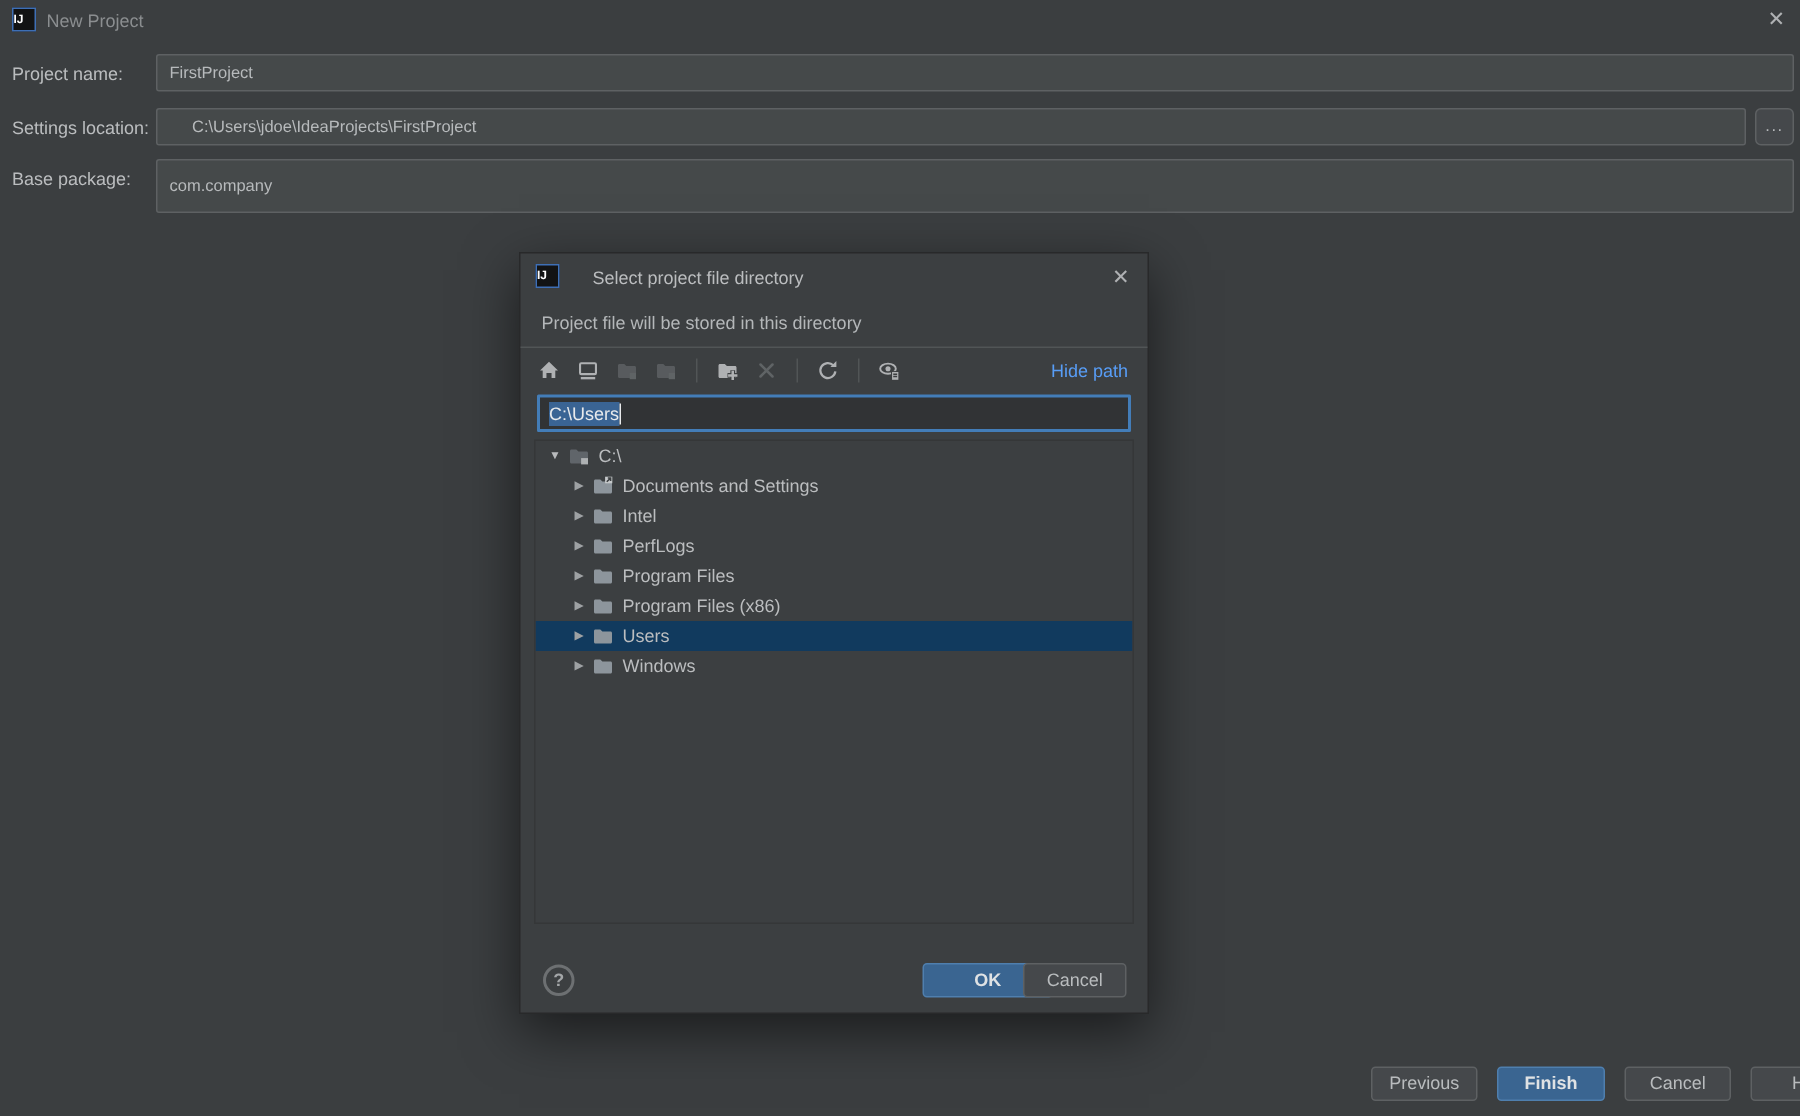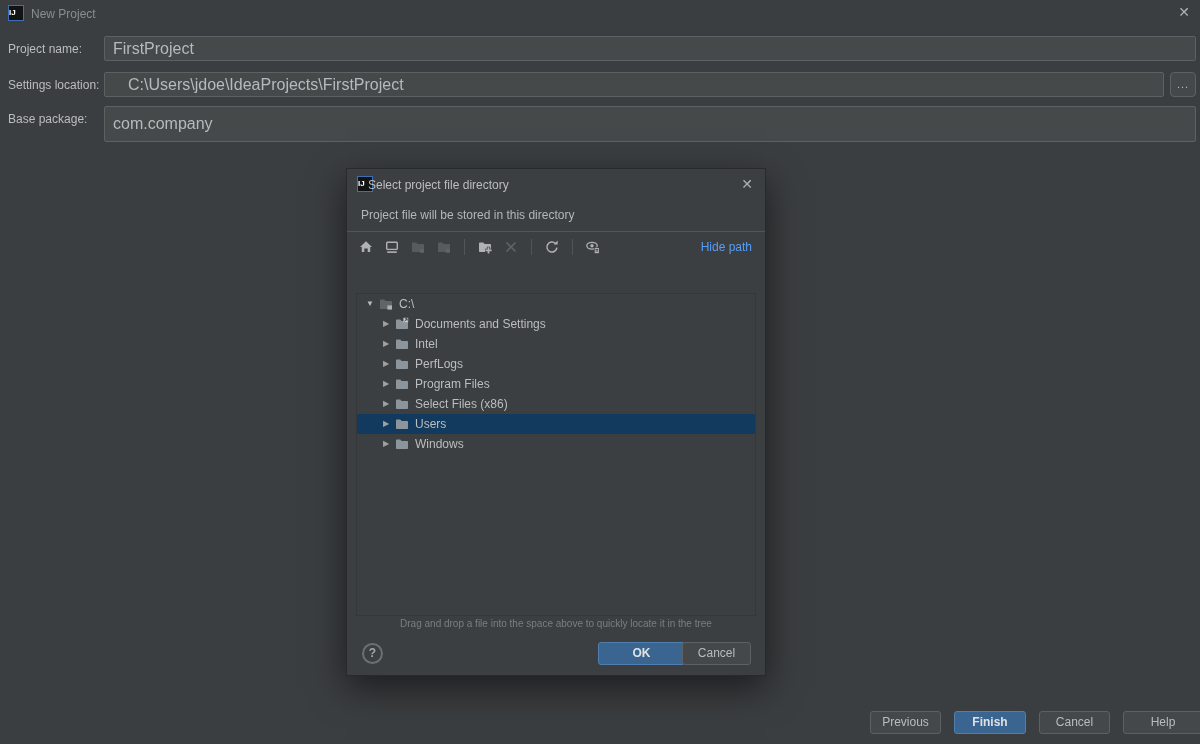--- a/index.html
+++ b/index.html
@@ -19,47 +19,47 @@
     font-size:8px; font-weight:bold; text-align:left; line-height:14px;
     letter-spacing:0; font-family:"Liberation Sans", sans-serif;
   }
   .win-title { position:absolute; left:31px; top:7px; color:var(--titlebar-text); }
   .win-close { position:absolute; right:10px; top:4px; color:var(--icon); font-size:14px; cursor:default; }
   .dlg-close { color:var(--icon); font-size:14px; }
 
   .form-label { position:absolute; left:8px; color:var(--text); }
   .text-input {
     position:absolute; background:var(--input-bg); border:1px solid var(--input-border);
-    color:#b7babc; font-family:"Liberation Sans", sans-serif; font-size:16px;
+    color:#b7babc; font-family:"Liberation Sans", sans-serif; font-size:11px;
     padding:0 8px; outline:none; border-radius:2px;
   }
   .browse-btn {
     position:absolute; left:1170px; top:72px; width:26px; height:25px;
     background:var(--button-bg); border:1px solid var(--button-border); border-radius:4px;
     color:#b7babc; font-size:11px; line-height:21px; text-align:center; letter-spacing:1px;
   }
   .btn {
     height:23px; background:var(--button-bg); border:1px solid var(--button-border);
     border-radius:3px; color:#b9bcbe; font-size:12px; text-align:center; line-height:21px;
   }
   .btn.primary {
     background:var(--primary); border-color:var(--primary-border);
     color:#dfe2e4; font-weight:bold;
   }
-  .main-footer .btn { position:absolute; top:711px; }
+  .main-footer .btn { position:absolute; top:711px;margin-left:44px; }
 
   
   .dialog {
     position:absolute; left:346px; top:168px; width:420px; height:508px;
     background:var(--panel-bg); border:1px solid #28292a;
     box-shadow:0 12px 34px rgba(0,0,0,.55);
   }
   .dlg-header { position:absolute; top:0; left:0; right:0; height:30px; }
   .dlg-header .ij-logo { left:10px; top:7px; }
-  .dlg-title { position:absolute; left:21px; top:9px; color:#bbbdbf; }
+  .dlg-title { position:absolute; left:48px; top:9px; color:#bbbdbf; }
   .dlg-header .dlg-close { position:absolute; right:12px; top:7px; }
   .dlg-subtitle { position:absolute; left:14px; top:39px; color:#b4b7b9; }
   .dlg-sep { position:absolute; left:0; right:0; top:62px; height:1px; background:var(--separator); }
 
   .toolbar {
     position:absolute; left:11px; right:13px; top:64px; height:28px;
     display:flex; align-items:center; gap:10px;text-align:right;
   }
   .tb-icon { width:16px; height:16px; color:var(--icon); display:inline-flex; }
   .tb-icon.disabled { color:var(--icon-disabled); }
@@ -181,20 +181,24 @@
           <ellipse cx="7" cy="6.8" rx="5.2" ry="3.4" fill="none" stroke="currentColor" stroke-width="1.3"></ellipse>
           <circle cx="7" cy="6.8" r="1.7" fill="currentColor"></circle>
           <rect x="9" y="8.4" width="5.6" height="6.4" fill="#3c3f41"></rect>
           <rect x="9.7" y="9" width="4.2" height="5.2" fill="currentColor"></rect>
           <path d="M10.5 10.5h2.6M10.5 12h2.6" stroke="#3c3f41" stroke-width="0.9"></path>
         </svg>
       </span>
       <span class="hide-path">Hide path</span>
   </div>
 
+  <div class="path-field">
+    <span class="path-selected">C:\Users</span>
+      <span class="caret"></span>
+  </div>
 
   <div class="tree-panel">
       <div class="tree-row" style="padding-left: 5px;">
         <span class="twisty open">▼</span>
         <span class="tree-icon">
           <svg viewBox="0 0 16 16" width="16" height="16">
             <path fill="#60656a" d="M2 4.6c0-.6.4-1 1-1h3.2L7.6 5H13c.6 0 1 .4 1 1v6c0 .6-.4 1-1 1H3c-.6 0-1-.4-1-1z"></path>
             <rect x="9.4" y="9.4" width="4.6" height="4.2" fill="#aeb1b3"></rect>
           </svg>
         </span>
@@ -238,21 +242,21 @@
         </span>
         <span class="tree-label">Program Files</span>
       </div>
       <div class="tree-row" style="padding-left: 21px;">
         <span class="twisty">▶</span>
         <span class="tree-icon">
           <svg viewBox="0 0 16 16" width="16" height="16">
             <path fill="#8d959c" d="M2 4.6c0-.6.4-1 1-1h3.2L7.6 5H13c.6 0 1 .4 1 1v6c0 .6-.4 1-1 1H3c-.6 0-1-.4-1-1z"></path>
           </svg>
         </span>
-        <span class="tree-label">Select Files (x86)</span>
+        <span class="tree-label">Program Files (x86)</span>
       </div>
       <div class="tree-row selected" style="padding-left: 21px;">
         <span class="twisty">▶</span>
         <span class="tree-icon">
           <svg viewBox="0 0 16 16" width="16" height="16">
             <path fill="#8d959c" d="M2 4.6c0-.6.4-1 1-1h3.2L7.6 5H13c.6 0 1 .4 1 1v6c0 .6-.4 1-1 1H3c-.6 0-1-.4-1-1z"></path>
           </svg>
         </span>
         <span class="tree-label">Users</span>
       </div>
@@ -260,20 +264,19 @@
         <span class="twisty">▶</span>
         <span class="tree-icon">
           <svg viewBox="0 0 16 16" width="16" height="16">
             <path fill="#8d959c" d="M2 4.6c0-.6.4-1 1-1h3.2L7.6 5H13c.6 0 1 .4 1 1v6c0 .6-.4 1-1 1H3c-.6 0-1-.4-1-1z"></path>
           </svg>
         </span>
         <span class="tree-label">Windows</span>
       </div>
     </div>
 
-  <div class="dlg-hint">Drag and drop a file into the space above to quickly locate it in the tree</div>
 
   <div class="dlg-footer">
     <button class="help-btn">?</button>
-    <button class="btn primary" style="left:251px; width:87px;">OK</button>
+    <button class="btn primary" style="left:268px; width:87px;">OK</button>
     <button class="btn" style="left:335px; width:69px;">Cancel</button>
   </div>
 </div>
 
 </body></html>

